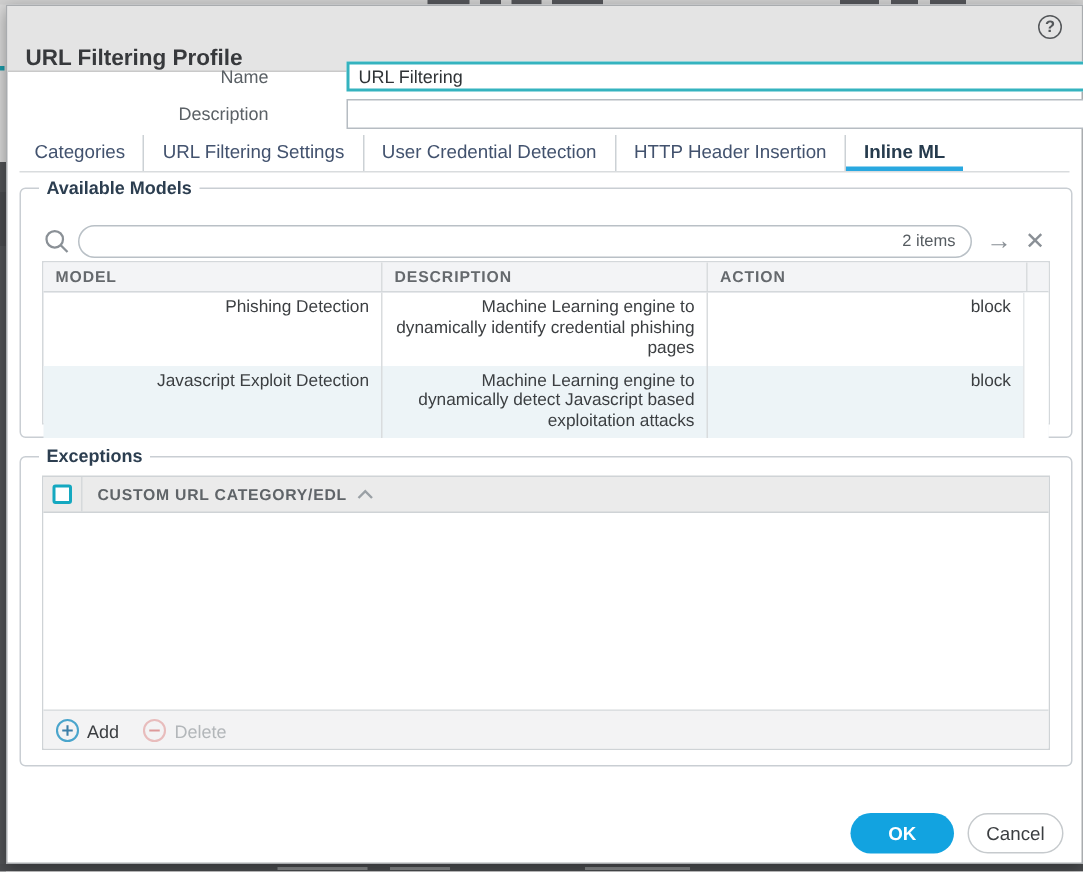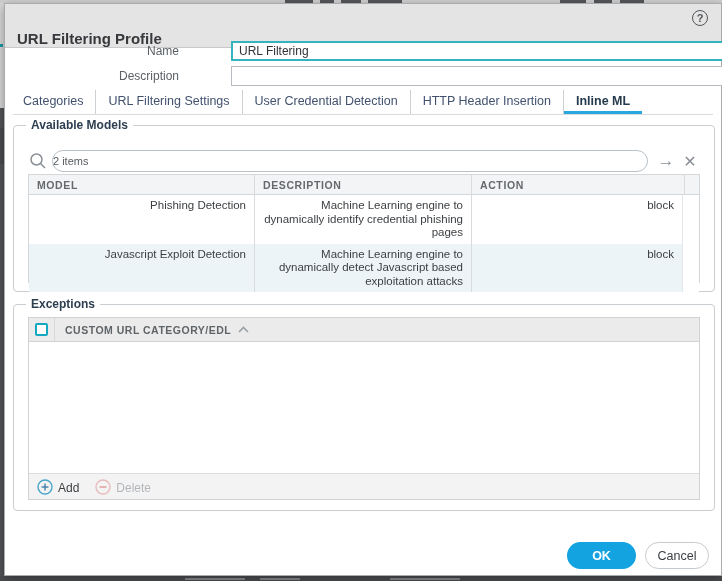--- a/index.html
+++ b/index.html
@@ -79,21 +79,21 @@
 
   
   .search-row {
     position:absolute; top:23px; left:14px; right:14px; height:24px;
     display:flex; align-items:center;
   }
   .search-glyph { width:20px; height:20px; flex:0 0 auto; }
   .search-pill {
     flex:1; height:22px; margin:0 8px 0 4px;
     border:1px solid #b9c0c6; border-radius:12px;
-    display:flex; align-items:center; 
+    display:flex; align-items:center; justify-content:flex-end;
     padding-right:10px; cursor:text; background:#fff;
   }
   .search-count { font-size:11px; color:#565c61; }
   .icon-btn {
     width:20px; height:20px; display:flex; align-items:center; justify-content:center;
     color:#8a9096; font-size:16px; cursor:pointer; flex:0 0 auto;
   }
   .icon-btn.arrow { margin-right:4px; font-size:17px; }
 
   

